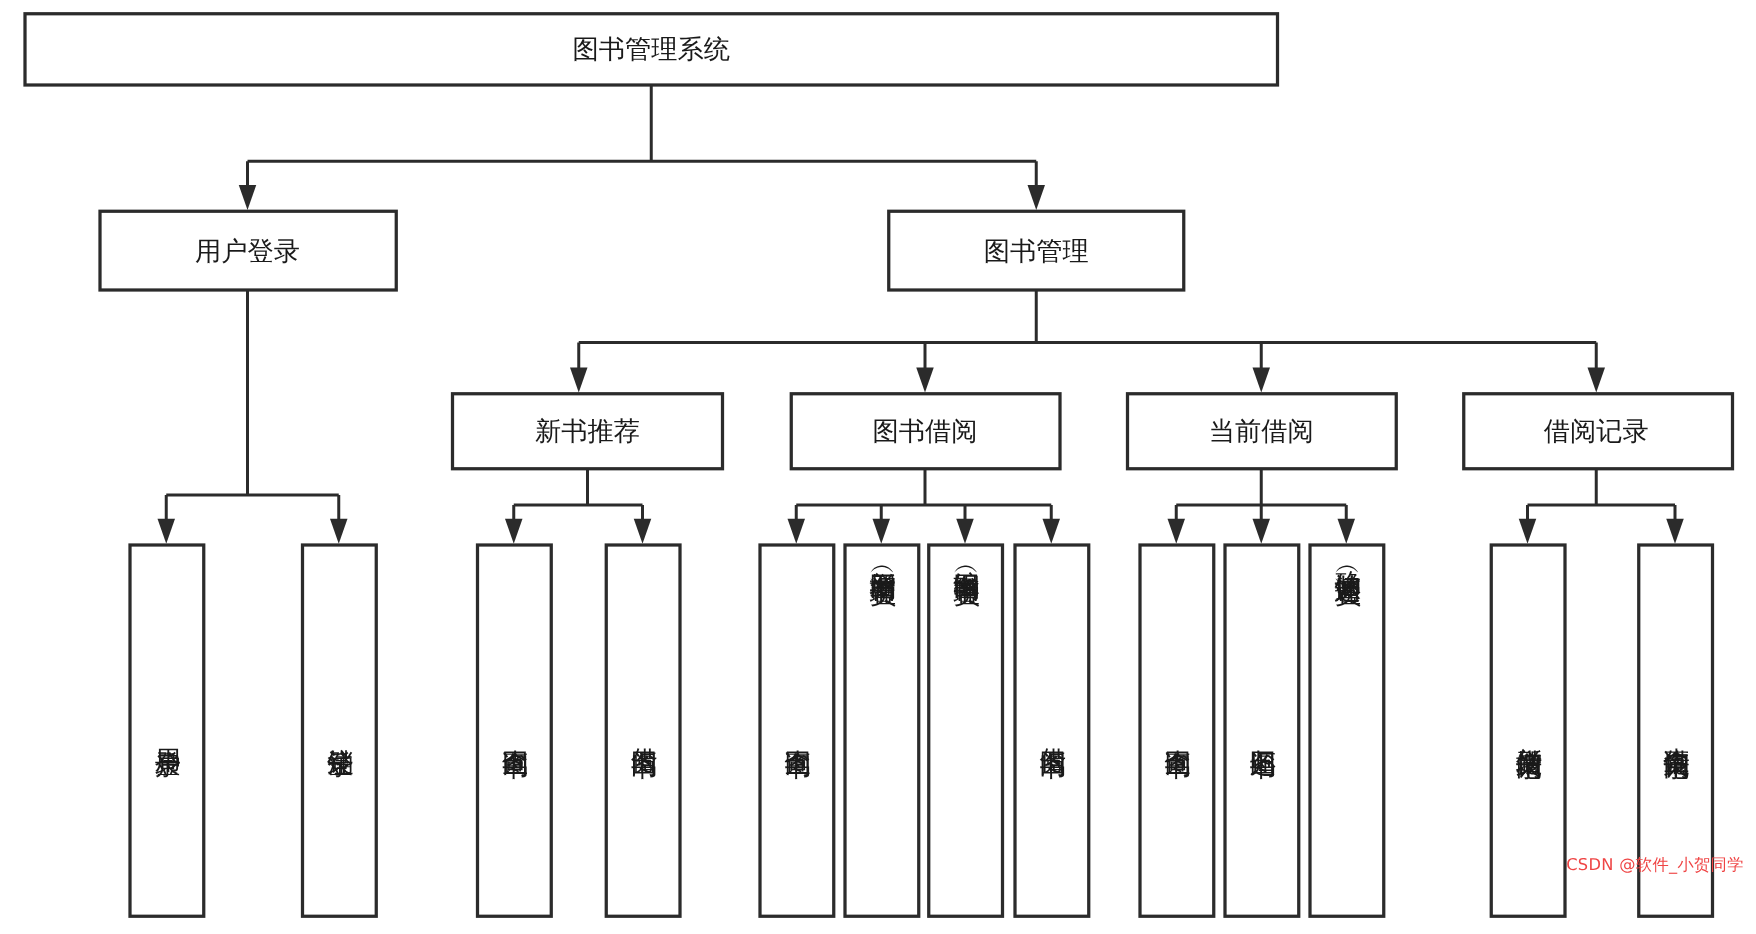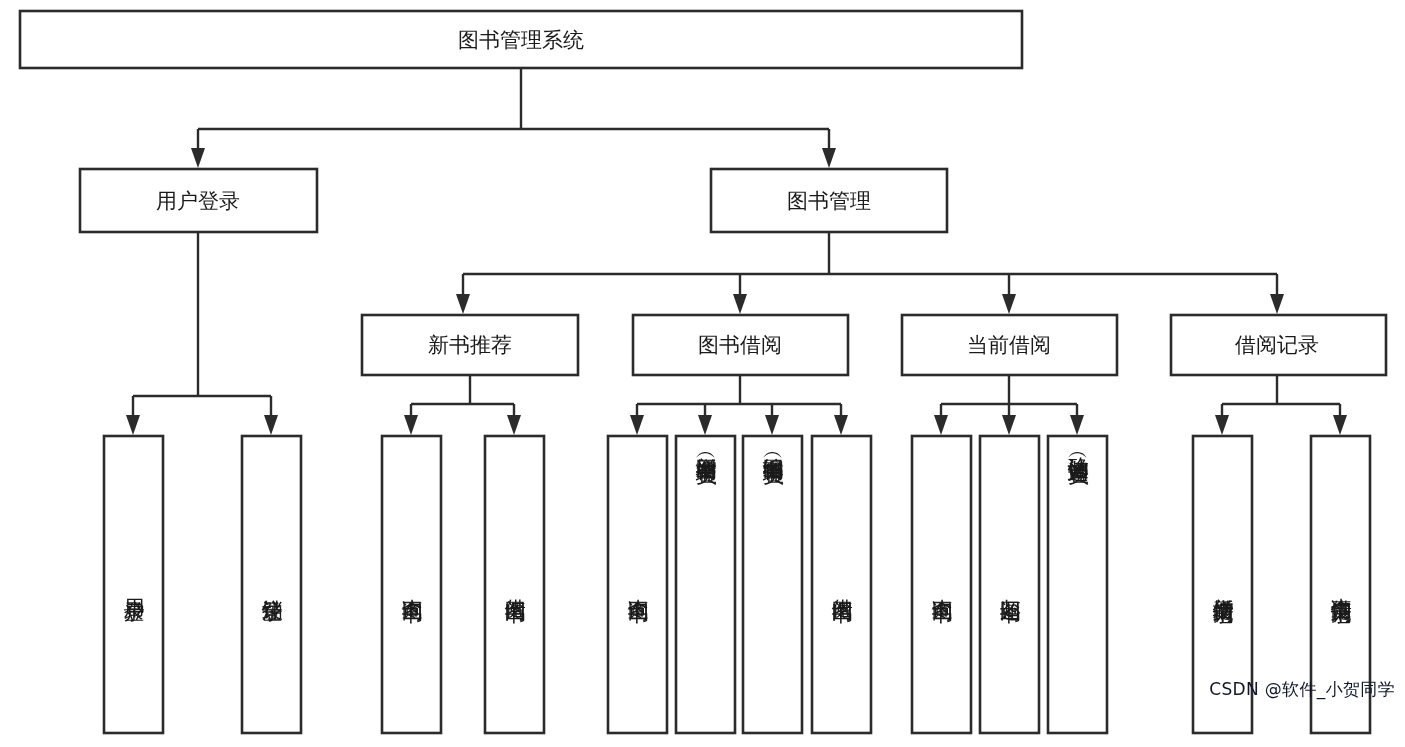--- a/index.html
+++ b/index.html
@@ -66,22 +66,22 @@
     color: #1a1a1a;
     letter-spacing: 0.06em;
     white-space: nowrap;
     text-align: center;
   }
   .watermark {
     position: absolute;
     right: 10px;
     bottom: 8px;
     font-family: "DejaVu Sans", "Liberation Sans", sans-serif;
-    font-size: 17px;
-    color: #0f172a;
+    font-size: 13px;
+    color: #ef4444;
     white-space: nowrap;
     letter-spacing: 0.02em;
     text-align: right;
   }
 </style>
 </head>
 <body>
 
 <div id="diagram-root">
 

